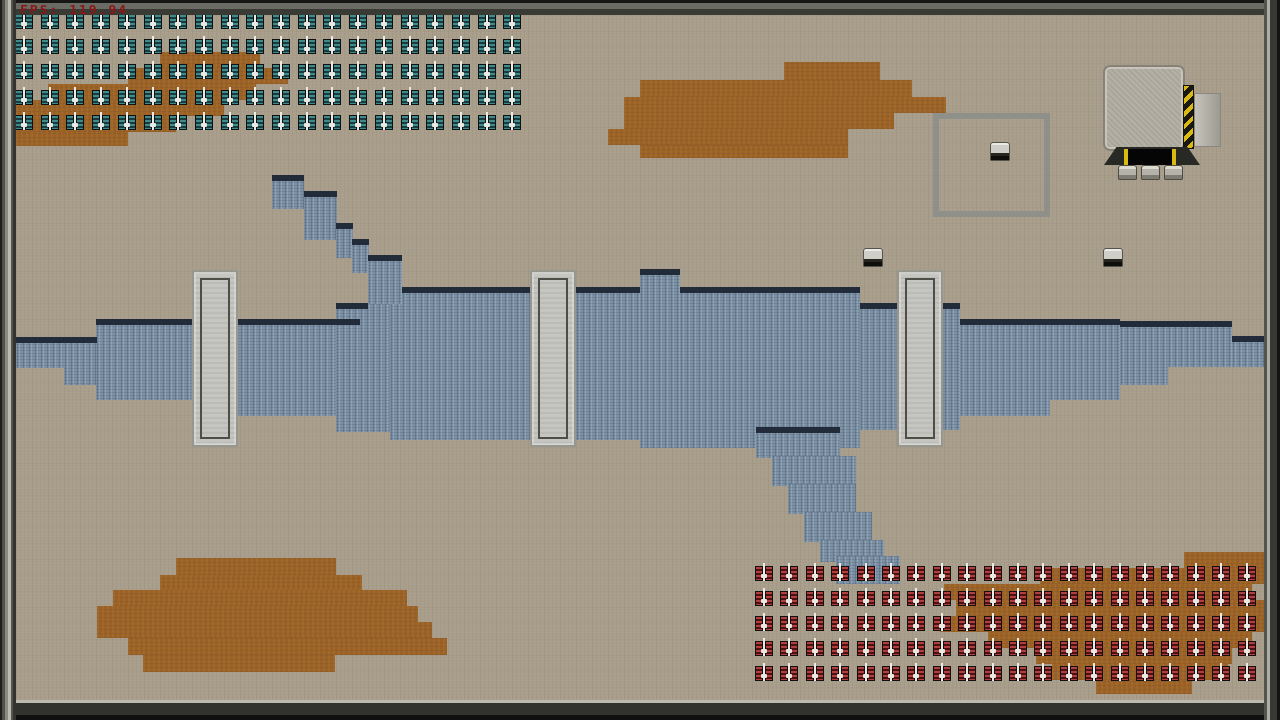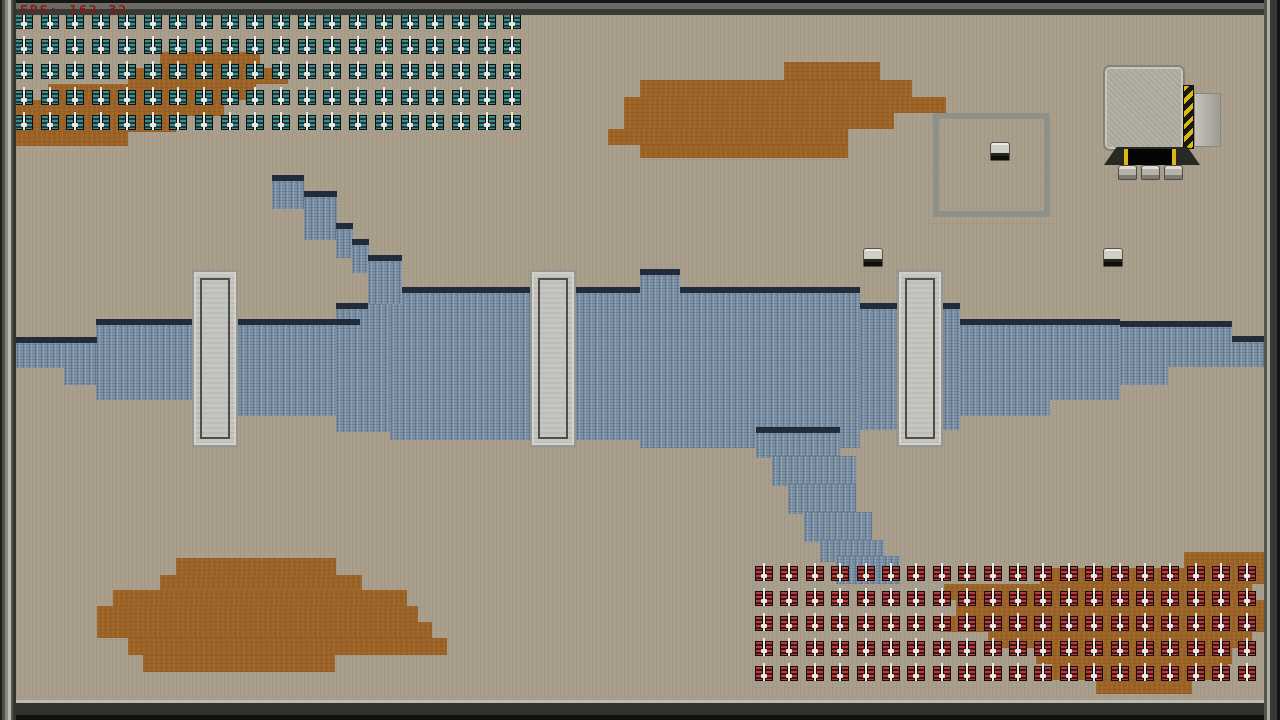--- a/index.html
+++ b/index.html
@@ -125,21 +125,21 @@
     <div class="part f-vent v1"></div>
     <div class="part f-vent v2"></div>
     <div class="part f-vent v3"></div>
   </div>
 
   <div class="frame" id="frame-top"></div>
   <div class="frame" id="frame-bottom"></div>
   <div class="frame" id="frame-left"></div>
   <div class="frame" id="frame-right"></div>
 
-  <div id="fps">FPS: 162.32</div>
+  <div id="fps">FPS: 119.94</div>
 <div class="dirt" style="left: 160px; top: 52px; width: 100px; height: 16px;"></div>
     <div class="dirt" style="left: 128px; top: 68px; width: 160px; height: 16px;"></div>
     <div class="dirt" style="left: 48px; top: 84px; width: 208px; height: 16px;"></div>
     <div class="dirt" style="left: 16px; top: 100px; width: 208px; height: 16px;"></div>
     <div class="dirt" style="left: 16px; top: 116px; width: 160px; height: 16px;"></div>
     <div class="dirt" style="left: 16px; top: 132px; width: 112px; height: 14px;"></div>
     <div class="dirt" style="left: 784px; top: 62px; width: 96px; height: 18px;"></div>
     <div class="dirt" style="left: 640px; top: 80px; width: 272px; height: 17px;"></div>
     <div class="dirt" style="left: 624px; top: 97px; width: 322px; height: 16px;"></div>
     <div class="dirt" style="left: 624px; top: 113px; width: 270px; height: 16px;"></div>

